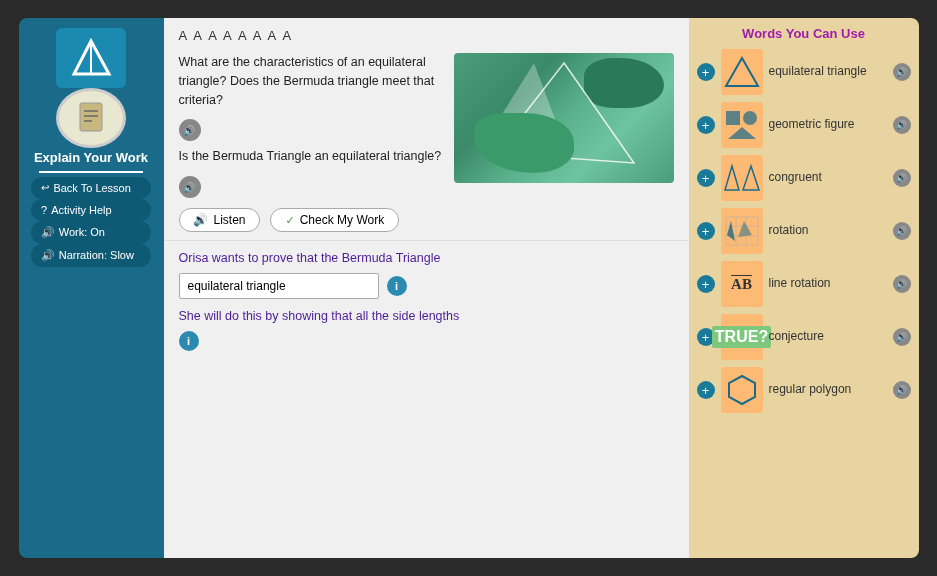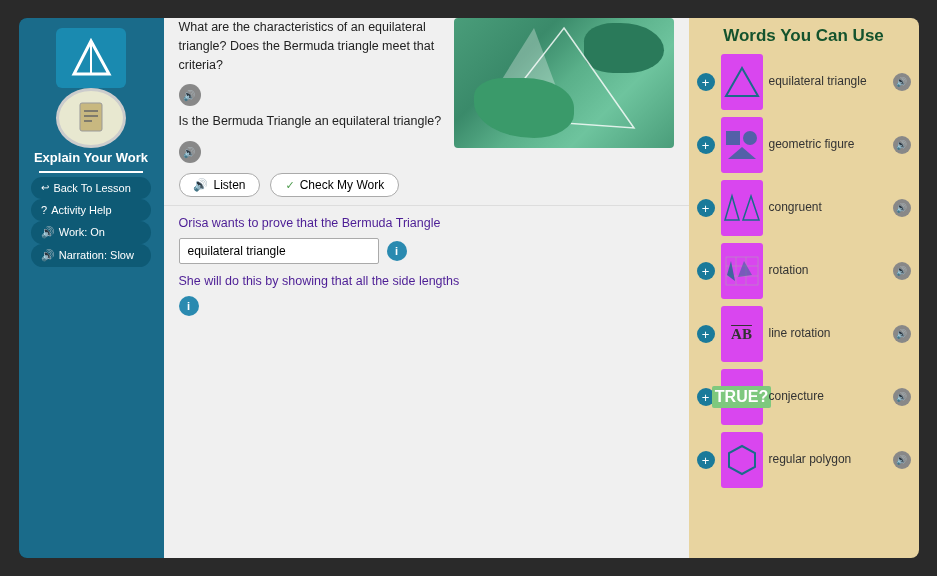--- a/index.html
+++ b/index.html
@@ -241,23 +241,23 @@
     .words-panel {
       width: 230px;
       background: #e8d4a0;
       display: flex;
       flex-direction: column;
       padding: 8px;
       overflow-y: auto;
       flex-shrink: 0;
     }
     .words-title {
-      font-size: 17px;
+      font-size: 13px;
       font-weight: bold;
-      color: #14532d;
+      color: #a21caf;
       text-align: center;
       margin-bottom: 8px;
     }
     .word-item {
       display: flex;
       align-items: center;
       gap: 6px;
       margin-bottom: 7px;
     }
     .word-add-btn {
@@ -269,22 +269,22 @@
       align-items: center;
       justify-content: center;
       color: white;
       font-size: 13px;
       cursor: pointer;
       border: none;
       flex-shrink: 0;
     }
     .word-icon-box {
       width: 42px;
-      height: 56px;
-      background: #d946ef;
+      height: 46px;
+      background: #fdba74;
       border-radius: 3px;
       display: flex;
       align-items: center;
       justify-content: center;
       flex-shrink: 0;
       font-size: 16px;
     }
     .word-label {
       font-size: 12px;
       color: #333;
@@ -341,20 +341,23 @@
       <span>🔊</span>
       <span>Work: On</span>
     </button>
     <button class="sidebar-btn">
       <span>🔊</span>
       <span>Narration: Slow</span>
     </button>
   </div>
 
   <div class="main">
+    <div class="header-bar">
+      <div class="font-sizes">A A A A A A A A</div>
+    </div>
 
     <div class="questions-section">
       <div class="question-text-area">
         <div class="question-text">What are the characteristics of an equilateral triangle? Does the Bermuda triangle meet that criteria?</div>
         <button class="sound-btn-small">🔊</button>
         <div class="question-text" style="margin-top:6px;">Is the Bermuda Triangle an equilateral triangle?</div>
         <button class="sound-btn-small">🔊</button>
       </div>
       <div class="map-image">
         <div class="map-triangle"></div>

